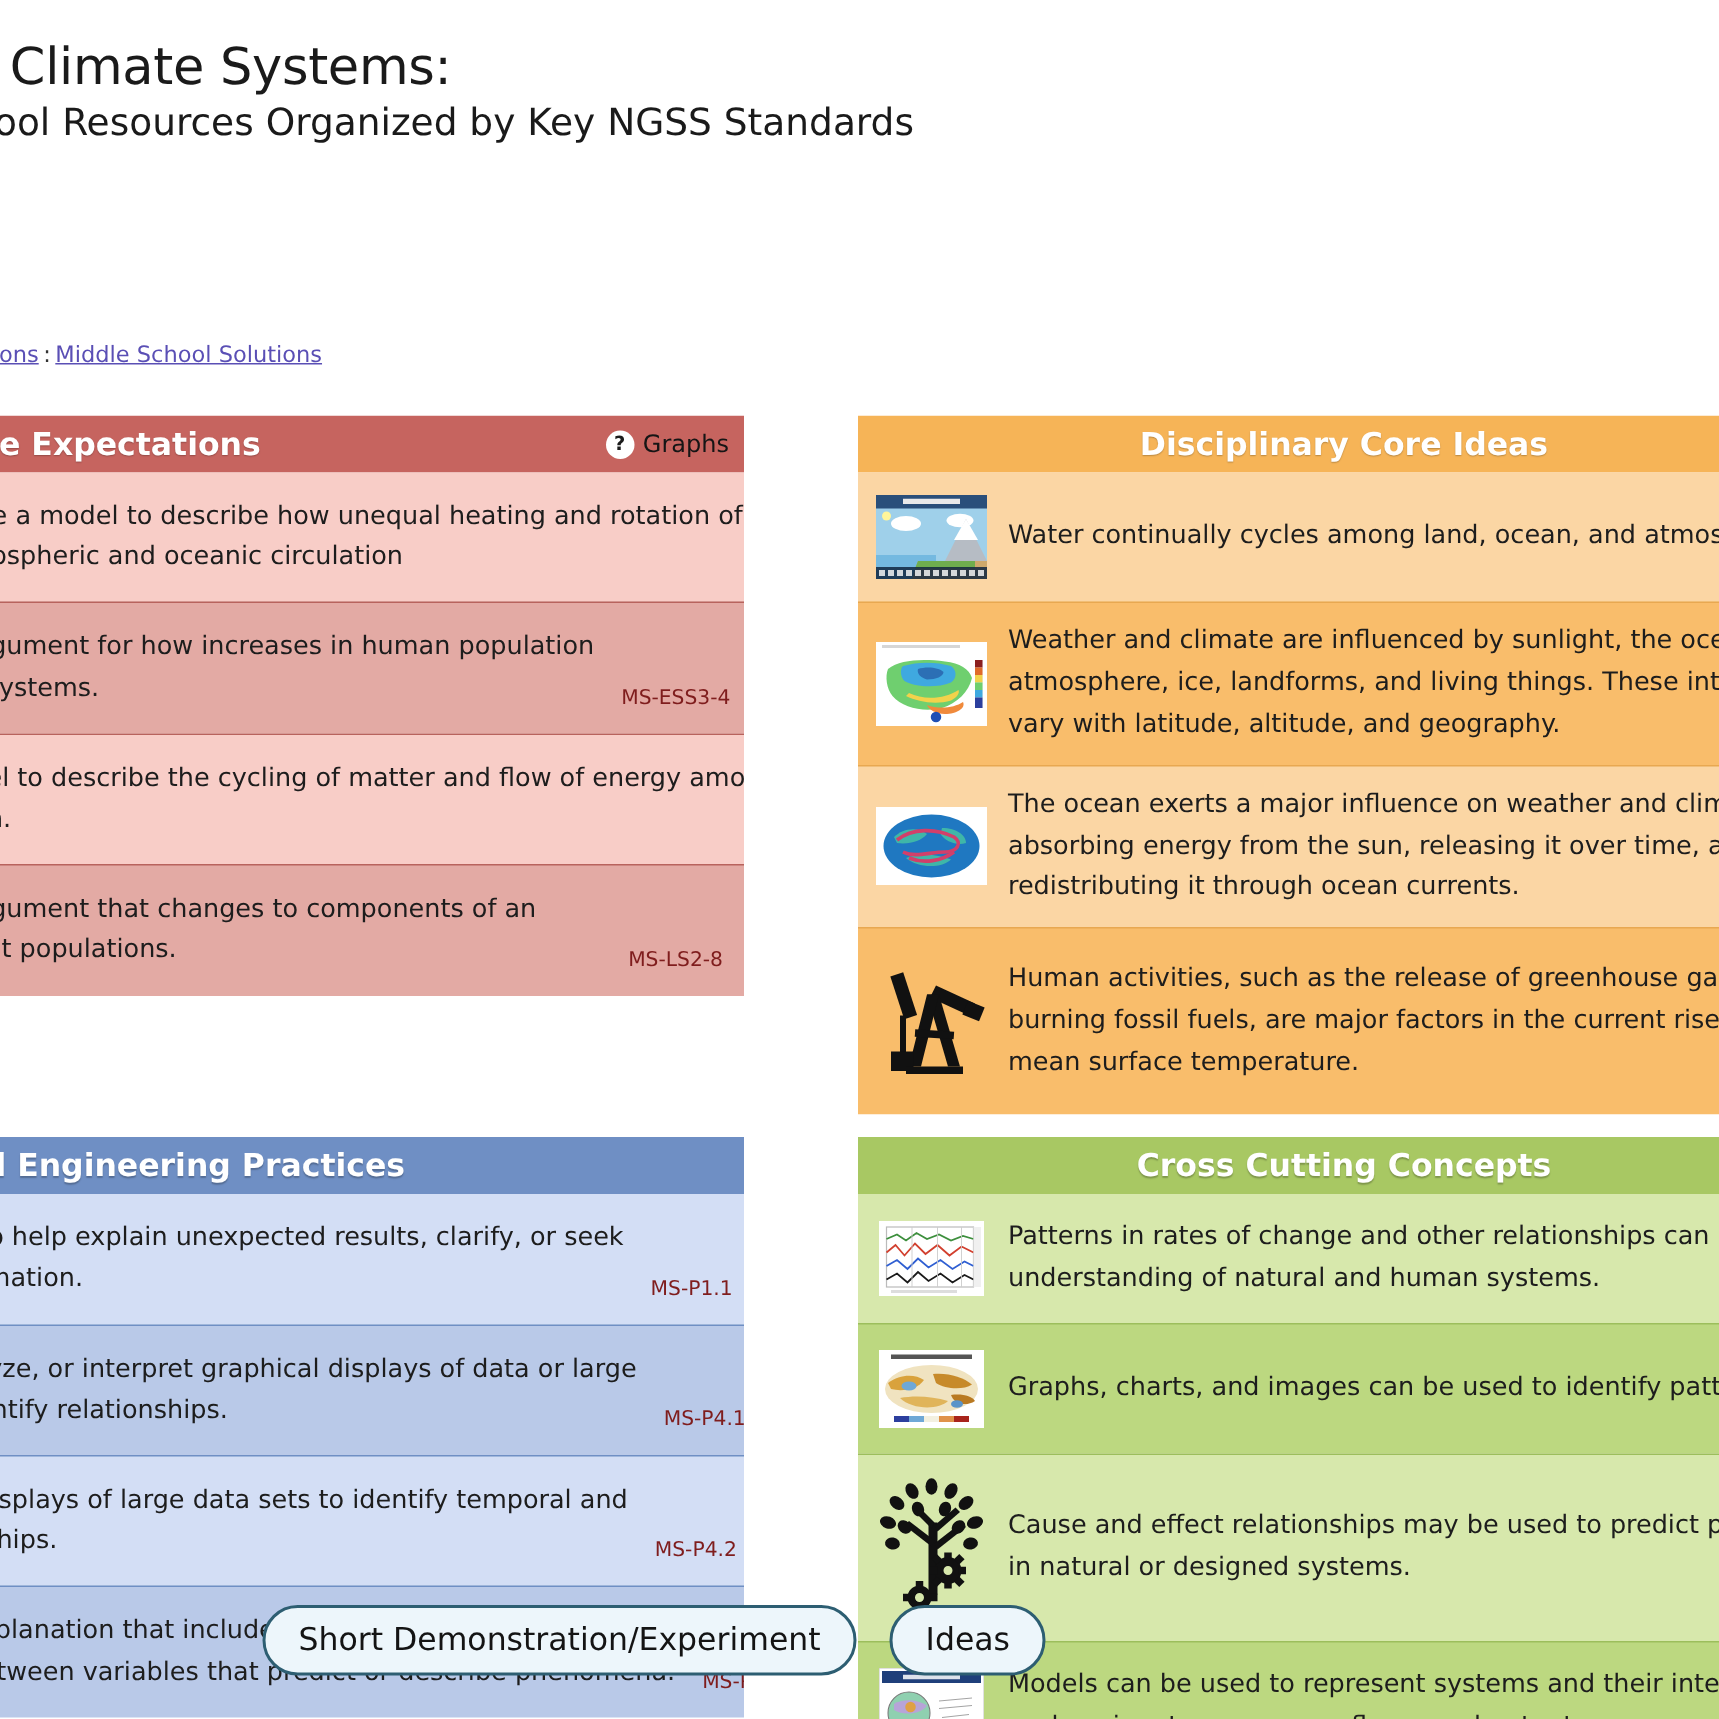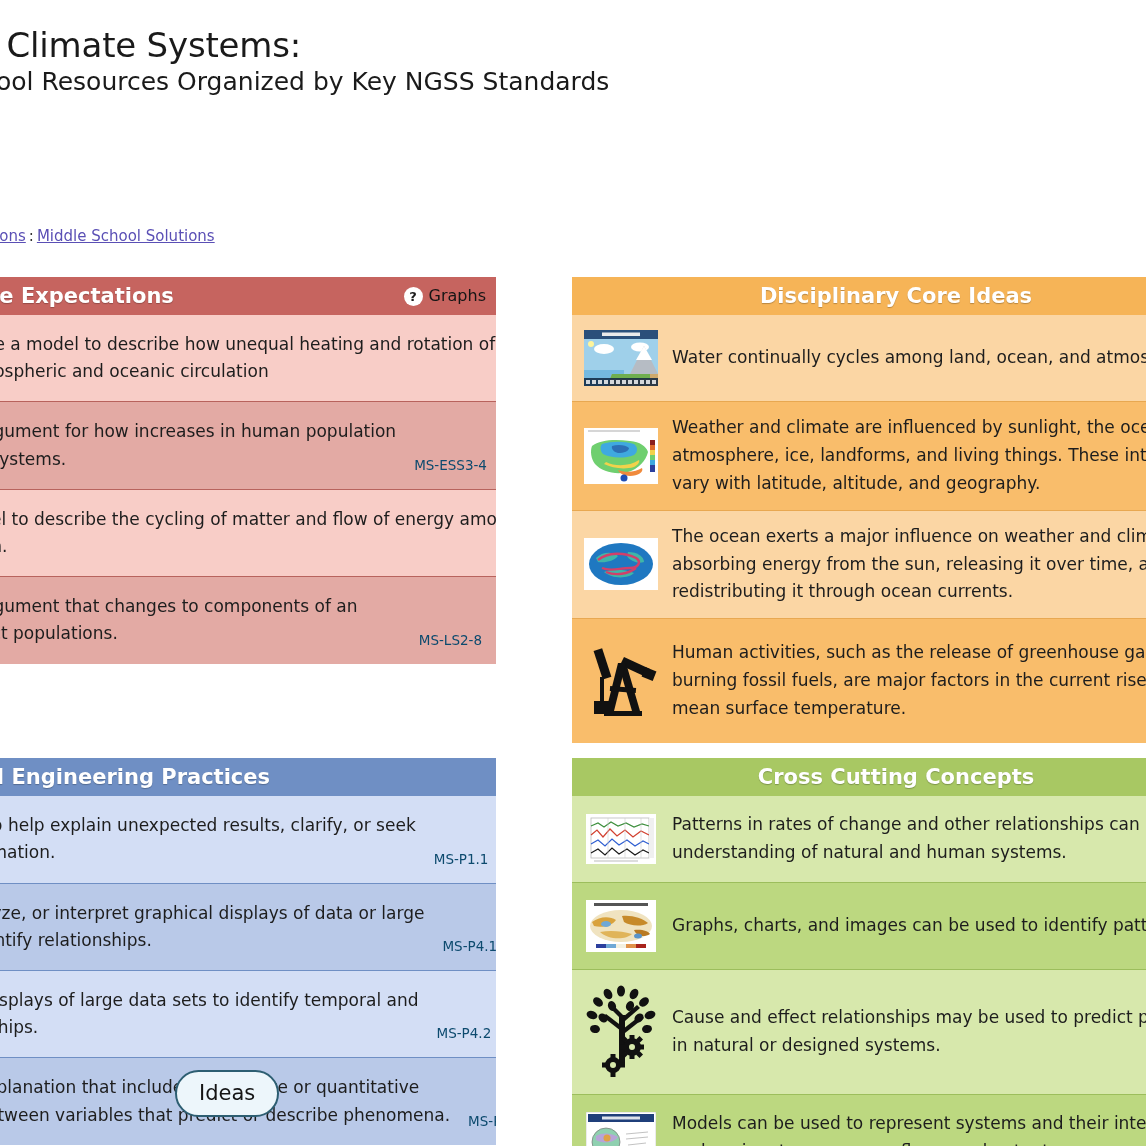--- a/index.html
+++ b/index.html
@@ -150,21 +150,21 @@
     flex: 1 1 auto;
     font-size: 17px;
     line-height: 1.6;
     color: #1d1d1d;
     white-space: nowrap;
   }
   .row-code {
     flex: 0 0 auto;
     align-self: flex-end;
     font-size: 13.5px;
-    color: #0c4a6e;
+    color: #7f1d1d;
     padding-left: 18px;
     white-space: nowrap;
   }
 
   
   .panel.dci .row, .panel.ccc .row {
     padding: 12px 10px 12px 10px;
     min-height: 70px;
   }
   .panel.dci .row.odd  { background: #fbd6a4; }
@@ -559,16 +559,17 @@
               <span class="ln">such as inputs, processes, flows, and outputs.</span>
             </div>
           </div>
 
         </div>
       </div>
     </div>
   </div>
 
   <div id="footer">
+    <div class="pill">Short Demonstration/Experiment</div>
     <div class="pill">Ideas</div>
   </div>
 
 </div>
 
 </body></html>

